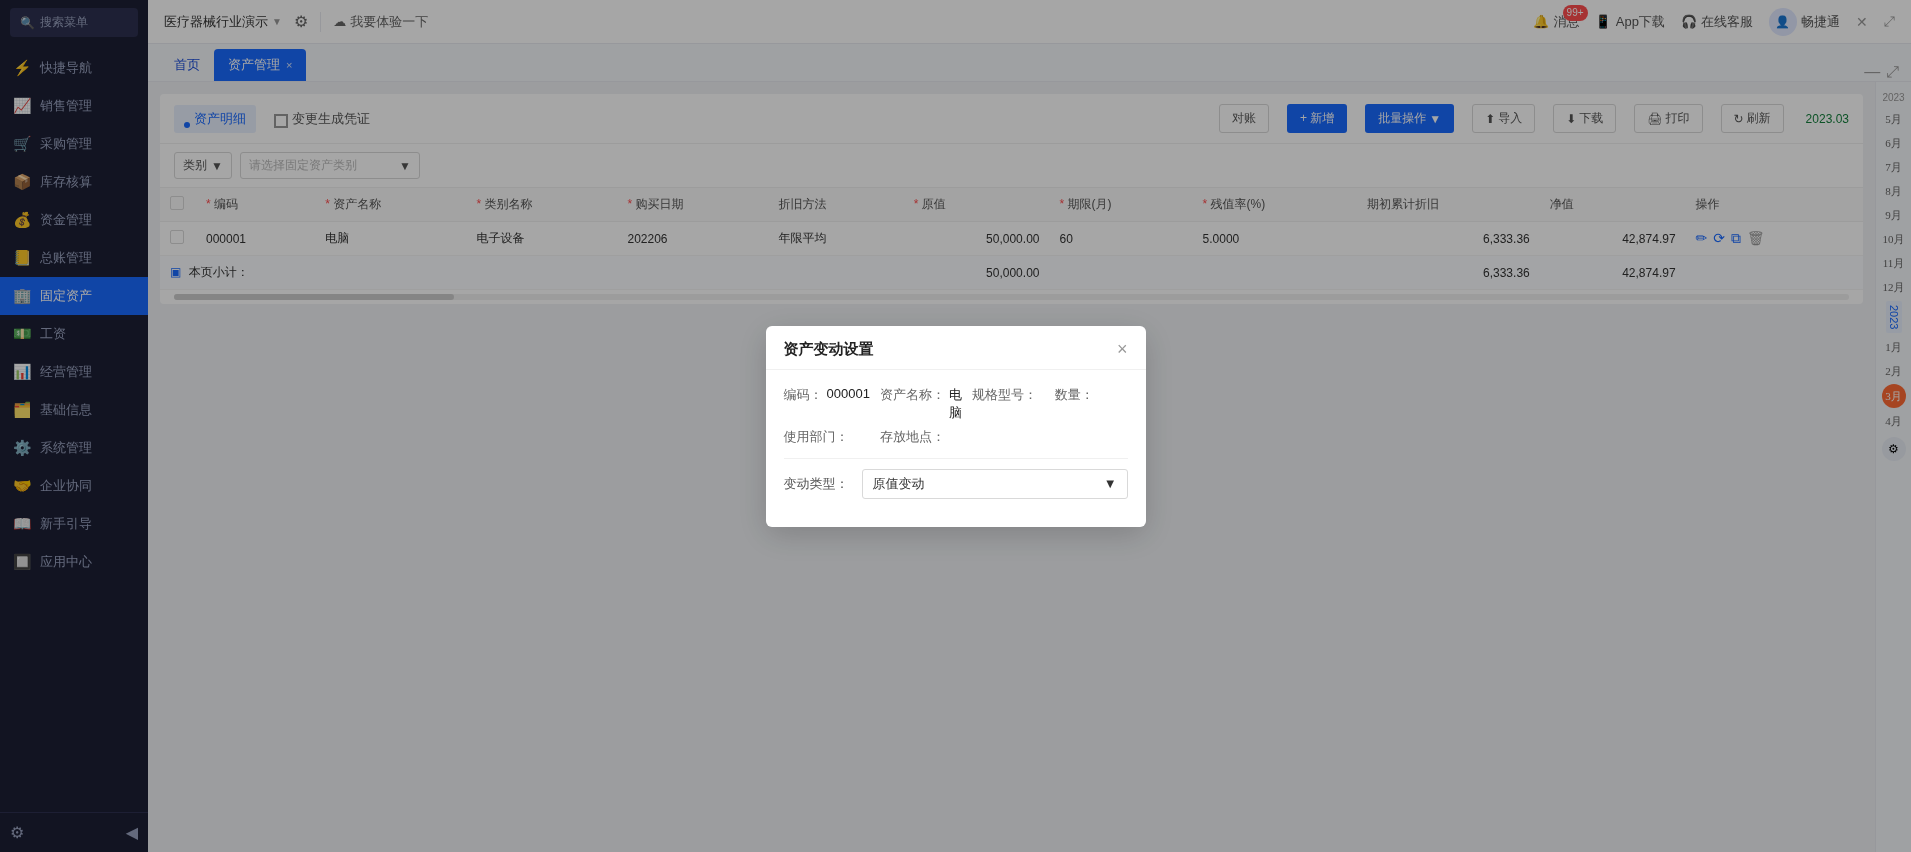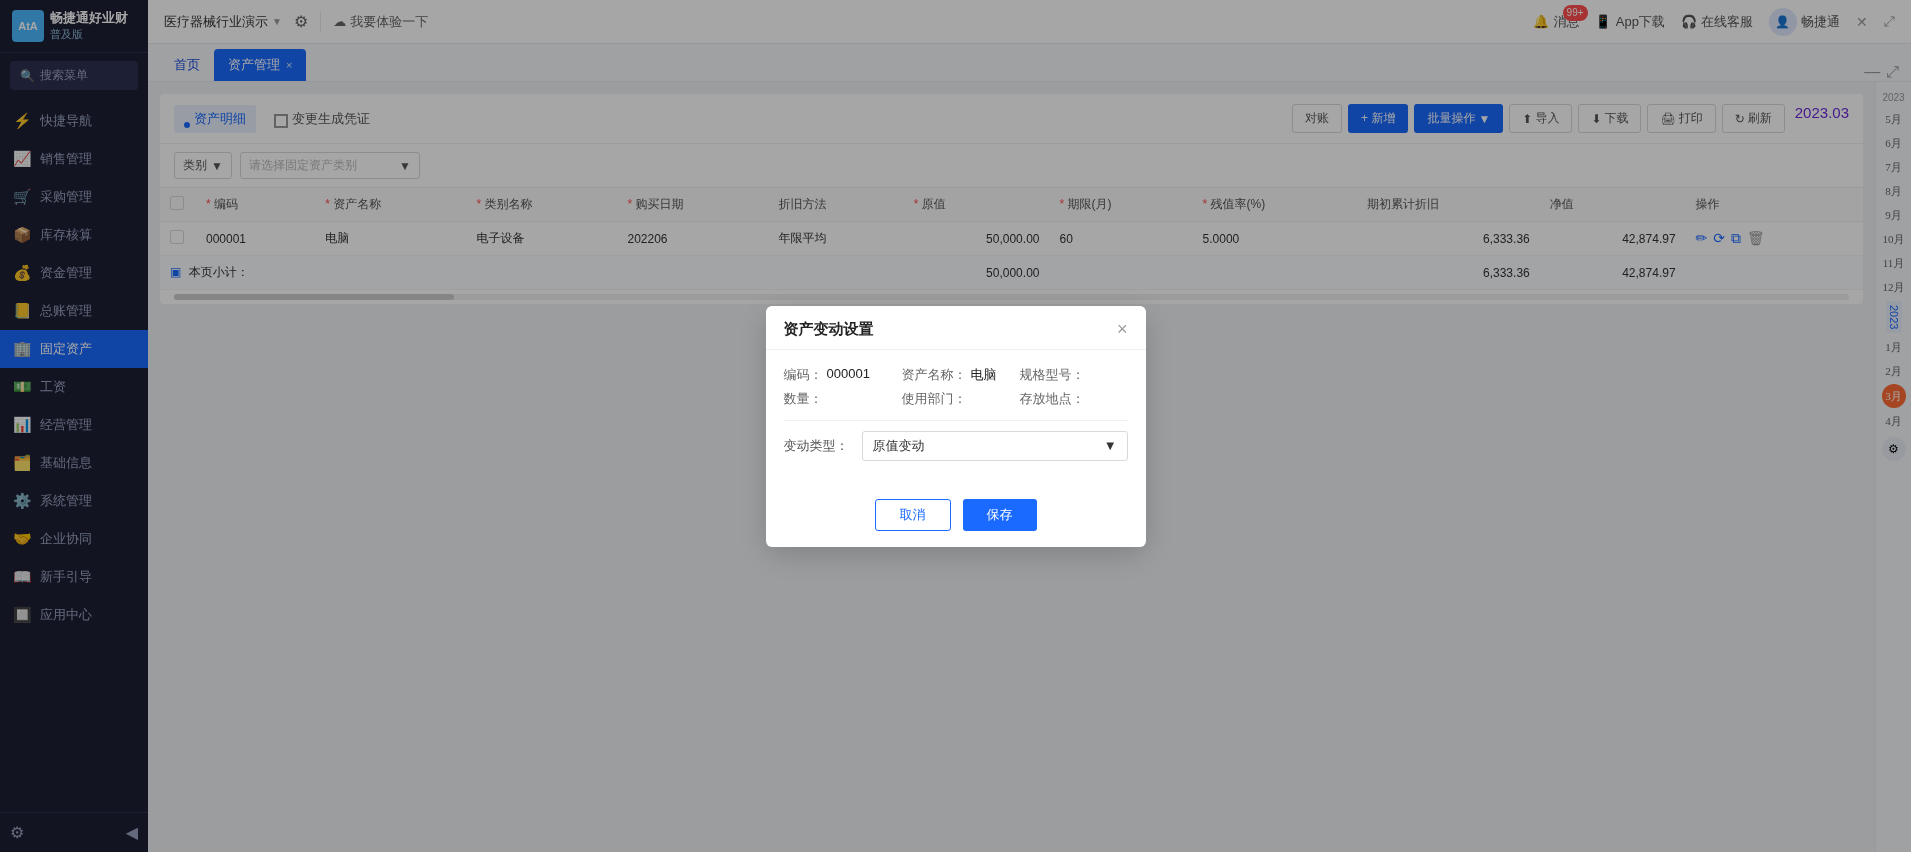--- a/index.html
+++ b/index.html
@@ -50,21 +50,21 @@
     .content { flex: 1; display: flex; overflow: hidden; background: #f0f2f5; }
     .content-main { flex: 1; padding: 12px; overflow: auto; }
     .content-card { background: #fff; border-radius: 4px; padding: 0; }
 
     
     .toolbar { display: flex; align-items: center; padding: 10px 14px; gap: 8px; border-bottom: 1px solid #f0f0f0; }
     .toolbar-tab { display: flex; align-items: flex-end; gap: 4px; padding: 5px 10px; cursor: pointer; font-size: 13px; color: #555; border-radius: 3px; }
     .toolbar-tab.active { background: #e8f0fe; color: #1a6aff; }
     .toolbar-tab .dot { width: 6px; height: 6px; background: #1a6aff; border-radius: 50%; }
     .toolbar-tab .square { width: 14px; height: 14px; border: 2px solid #999; display: inline-block; }
-    .toolbar-right { margin-left: auto; display: flex; gap: 6px; }
+    .toolbar-right { margin-left: auto; display: flex; align-items: center; gap: 18px; }
     .btn { padding: 5px 12px; border-radius: 3px; cursor: pointer; font-size: 12px; border: 1px solid transparent; display: flex; align-items: center; gap: 4px; }
     .btn-primary { background: #1a6aff; color: #fff; }
     .btn-default { background: #fff; color: #555; border-color: #d9d9d9; }
     .btn-batch { background: #1a6aff; color: #fff; display: flex; align-items: center; gap: 3px; }
     .btn-outline { background: #fff; color: #555; border-color: #d9d9d9; display: flex; align-items: center; gap: 3px; }
 
     
     .filter-row { display: flex; align-items: center; padding: 8px 14px; gap: 8px; border-bottom: 1px solid #f0f0f0; }
     .filter-select { display: flex; align-items: center; gap: 4px; border: 1px solid #d9d9d9; border-radius: 3px; padding: 4px 8px; font-size: 12px; color: #555; cursor: pointer; background: #fff; }
     .filter-select-wide { min-width: 180px; justify-content: space-between; }
@@ -98,49 +98,40 @@
     .scroll-track { height: 6px; background: #f0f0f0; border-radius: 3px; }
     .scroll-thumb { height: 6px; width: 280px; background: #ccc; border-radius: 3px; }
 
     
     .modal-overlay { position: fixed; top: 0; left: 0; width: 100%; height: 100%; background: rgba(0,0,0,0.35); display: flex; align-items: center; justify-content: center; z-index: 1000; }
     .modal { background: #fff; border-radius: 6px; width: 380px; box-shadow: 0 8px 32px rgba(0,0,0,0.18); }
     .modal-header { padding: 14px 18px 10px; display: flex; align-items: center; justify-content: space-between; border-bottom: 1px solid #f0f0f0; }
     .modal-title { font-size: 15px; font-weight: 600; color: #222; }
     .modal-close { color: #999; cursor: pointer; font-size: 18px; line-height: 1; }
     .modal-body { padding: 16px 18px; }
-    .modal-info-grid { display: grid; grid-template-columns: 1fr 1fr 1fr; gap: 6px 10px; font-size: 13px; color: #444; margin-bottom: 12px; }
+    .modal-info-grid { display: grid; grid-template-columns: 1fr 1fr 1fr 1fr; gap: 6px 10px; font-size: 13px; color: #444; margin-bottom: 12px; }
     .modal-info-item { display: flex; gap: 4px; }
     .modal-info-label { color: #666; white-space: nowrap; }
     .modal-info-value { color: #222; font-weight: 500; }
     .modal-divider { height: 1px; background: #f0f0f0; margin: 10px 0; }
     .modal-field { display: flex; align-items: center; gap: 8px; margin-bottom: 12px; }
     .modal-field-label { color: #555; font-size: 13px; white-space: nowrap; min-width: 70px; }
     .modal-select { display: flex; align-items: center; gap: 4px; border: 1px solid #d9d9d9; border-radius: 3px; padding: 5px 10px; font-size: 13px; color: #333; cursor: pointer; background: #fff; flex: 1; justify-content: space-between; }
     .modal-input { flex: 1; border: 1px solid #d9d9d9; border-radius: 3px; padding: 5px 10px; font-size: 13px; color: #333; outline: none; }
     .modal-input::placeholder { color: #bbb; }
     .modal-footer { padding: 10px 18px 16px; display: flex; justify-content: center; gap: 12px; }
     .btn-cancel { padding: 6px 24px; border: 1px solid #1a6aff; color: #1a6aff; background: #fff; border-radius: 3px; cursor: pointer; font-size: 13px; }
     .btn-save { padding: 6px 24px; background: #1a6aff; color: #fff; border: none; border-radius: 3px; cursor: pointer; font-size: 13px; }
 
     .required-star { color: #ff4d4f; }
   </style>
 </head>
 <body>
 
 <div class="sidebar">
-  <div class="sidebar-logo">
-    <div class="sidebar-logo-icon">
-      <span>AtA</span>
-    </div>
-    <div>
-      <div class="sidebar-logo-text">畅捷通好业财</div>
-      <div class="sidebar-logo-sub">普及版</div>
-    </div>
-  </div>
 
   <div class="sidebar-search">
     <button class="sidebar-search-btn">
       <span>🔍</span>
       <span>搜索菜单</span>
     </button>
   </div>
 
   <div class="sidebar-nav">
     <div class="nav-item">
@@ -292,21 +283,21 @@
               <span>下载</span>
             </button>
             <button class="btn btn-outline">
               <span>🖨</span>
               <span>打印</span>
             </button>
             <button class="btn btn-outline">
               <span>↻</span>
               <span>刷新</span>
             </button>
-            <span style="color:#6d28d9;font-size:15px;margin-left:4px;">2023.03</span>
+            <span style="color:#15803d;font-size:12px;margin-left:4px;">2023.03</span>
           </div>
         </div>
 
         <div class="filter-row">
           <div class="filter-select">
             <span>类别</span>
             <span>▼</span>
           </div>
           <div class="filter-select filter-select-wide">
             <span style="color:#bbb;">请选择固定资产类别</span>
@@ -435,18 +426,14 @@
       </div>
       <div class="modal-divider"></div>
       <div class="modal-field">
         <span class="modal-field-label">变动类型：</span>
         <div class="modal-select">
           <span>原值变动</span>
           <span>▼</span>
         </div>
       </div>
     </div>
-    <div class="modal-footer">
-      <button class="btn-cancel">取消</button>
-      <button class="btn-save">保存</button>
-    </div>
   </div>
 </div>
 
 </body></html>

